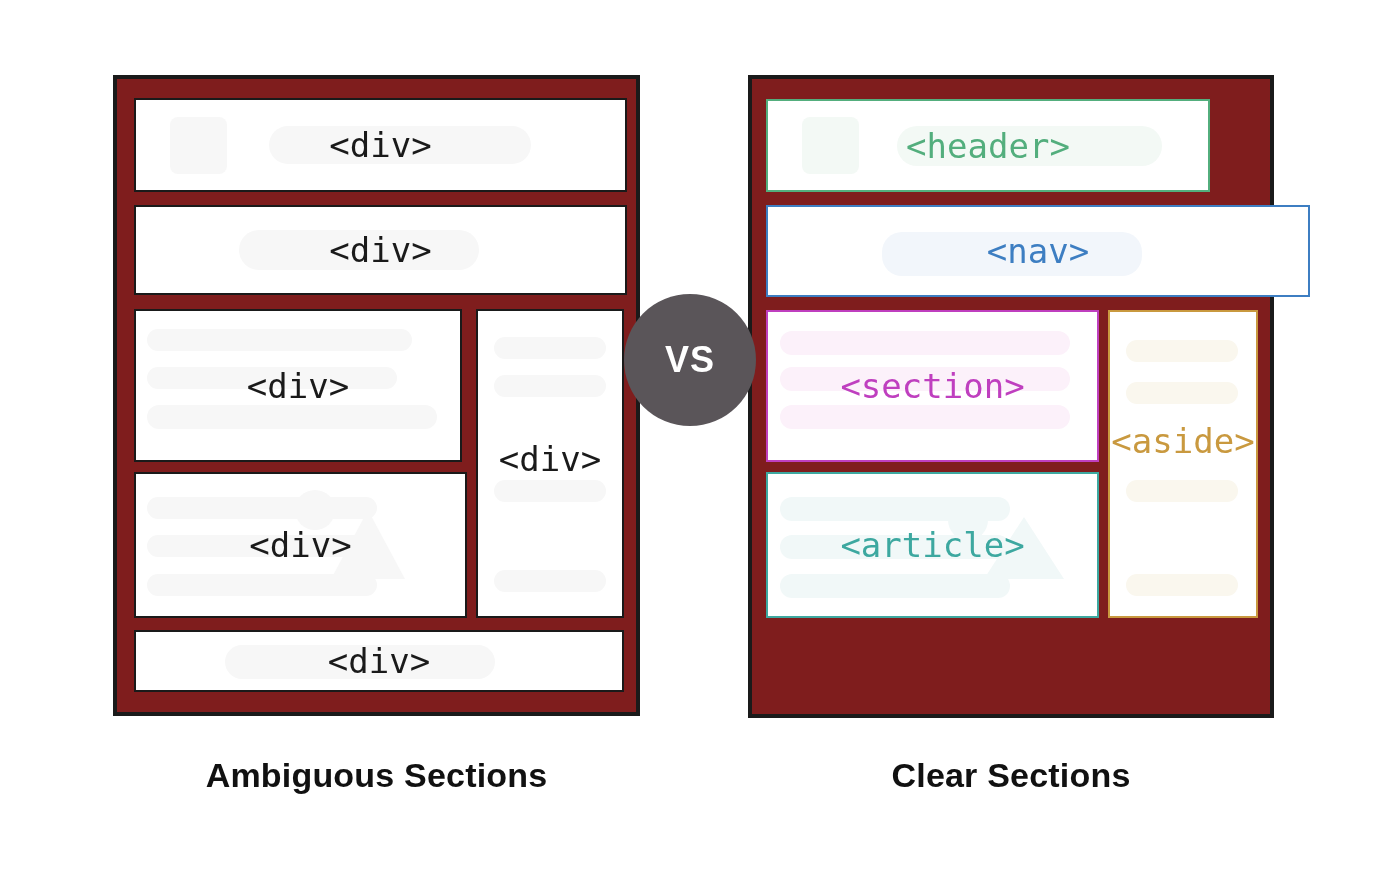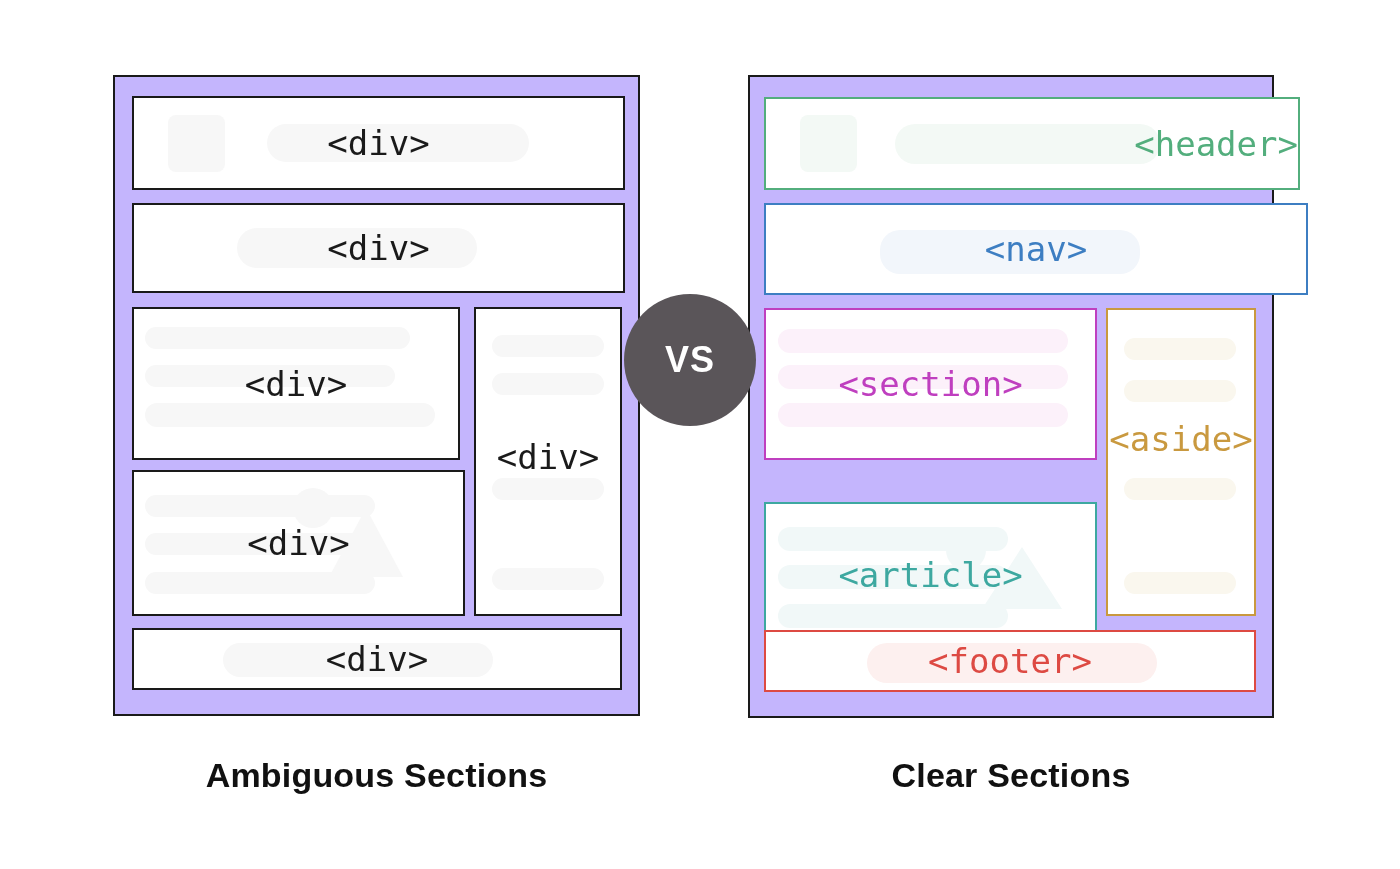--- a/index.html
+++ b/index.html
@@ -1,18 +1,18 @@
 <!DOCTYPE html>
 <html><head>
 <meta charset="utf-8">
 <style>
   html,body{margin:0;padding:0;background:#ffffff;}
   .stage{position:relative;width:1400px;height:869px;background:#ffffff;overflow:hidden;
          font-family:"Liberation Sans",sans-serif;}
-  .panel{position:absolute;border:2px solid #a16207;background:#c4b5fd;box-sizing:border-box;}
+  .panel{position:absolute;border:4px solid #a16207;background:#7f1d1d;box-sizing:border-box;}
   .panel-left{left:113px;top:75px;width:527px;height:641px;}
   .panel-right{left:748px;top:75px;width:526px;height:643px;}
   .wbox{position:absolute;border:2px solid #1a1a1a;background:#ffffff;box-sizing:border-box;
         display:flex;align-items:center;justify-content:center;}
   .tag{position:relative;z-index:2;font-family:"DejaVu Sans Mono",monospace;font-size:34px;
        line-height:1;color:#1a1a1a;white-space:nowrap;}
   .tag-abs{position:absolute;left:0;right:0;text-align:center;z-index:2;
            font-family:"DejaVu Sans Mono",monospace;font-size:34px;line-height:1;white-space:nowrap;}
   .ph{position:absolute;border-radius:12px;z-index:1;}
   .pill{border-radius:20px;}
@@ -68,21 +68,21 @@
     </div>
 
     <div class="wbox" style="left: 17px; top: 551px; width: 490px; height: 62px; border-color: rgb(26, 26, 26);">
       <div class="ph pill" style="left: 89px; top: 13px; width: 270px; height: 34px; background-color: rgb(247, 247, 247);"></div>
       <span class="tag" style="color: rgb(26, 26, 26);">&lt;div&gt;</span>
     </div>
   </div>
 
   <div class="panel panel-right" style="border-color: rgb(26, 26, 26);">
 
-    <div class="wbox" style="left: 14px; top: 20px; width: 536px; height: 93px; border-color: rgb(83, 174, 125); justify-content: flex-end;">
+    <div class="wbox" style="left: 14px; top: 20px; width: 444px; height: 93px; border-color: rgb(83, 174, 125);">
       <div class="ph sq" style="left: 34px; top: 16px; width: 57px; height: 57px; background-color: rgb(243, 249, 245);"></div>
       <div class="ph pill" style="left: 129px; top: 25px; width: 265px; height: 40px; background-color: rgb(243, 249, 245);"></div>
       <span class="tag" style="color: rgb(83, 174, 125);">&lt;header&gt;</span>
     </div>
 
     <div class="wbox" style="left: 14px; top: 126px; width: 544px; height: 92px; border-color: rgb(61, 126, 194);">
       <div class="ph pill" style="left: 114px; top: 25px; width: 260px; height: 44px; background-color: rgb(242, 246, 251);"></div>
       <span class="tag" style="color: rgb(61, 126, 194);">&lt;nav&gt;</span>
     </div>
 
@@ -94,32 +94,28 @@
     </div>
 
     <div class="wbox" style="left: 356px; top: 231px; width: 150px; height: 308px; border-color: rgb(201, 153, 63);">
       <div class="ph" style="left: 16px; top: 28px; width: 112px; height: 22px; background-color: rgb(250, 247, 238);"></div>
       <div class="ph" style="left: 16px; top: 70px; width: 112px; height: 22px; background-color: rgb(250, 247, 238);"></div>
       <div class="ph" style="left: 16px; top: 168px; width: 112px; height: 22px; background-color: rgb(250, 247, 238);"></div>
       <div class="ph" style="left: 16px; top: 262px; width: 112px; height: 22px; background-color: rgb(250, 247, 238);"></div>
       <span class="tag-abs" style="top: 112px; color: rgb(201, 153, 63);">&lt;aside&gt;</span>
     </div>
 
-    <div class="wbox" style="left: 14px; top: 393px; width: 333px; height: 146px; border-color: rgb(61, 168, 160); margin-top: 32px;">
+    <div class="wbox" style="left: 14px; top: 393px; width: 333px; height: 146px; border-color: rgb(61, 168, 160);">
       <div class="ph" style="left: 12px; top: 23px; width: 230px; height: 24px; background-color: rgb(241, 248, 248);"></div>
       <div class="ph" style="left: 12px; top: 61px; width: 230px; height: 24px; background-color: rgb(241, 248, 248);"></div>
       <div class="ph" style="left: 12px; top: 100px; width: 230px; height: 24px; background-color: rgb(241, 248, 248);"></div>
       <div class="ph circ" style="left: 180px; top: 26px; width: 40px; height: 40px; background-color: rgb(241, 248, 248);"></div>
       <div class="tri" style="left:216px;top:43px;border-left:40px solid transparent;border-right:40px solid transparent;border-bottom:62px solid #f1f8f8;"></div>
       <span class="tag" style="color: rgb(61, 168, 160);">&lt;article&gt;</span>
     </div>
 
-    <div class="wbox" style="left: 14px; top: 553px; width: 492px; height: 62px; border-color: rgb(221, 74, 67);">
-      <div class="ph pill" style="left: 101px; top: 11px; width: 290px; height: 40px; background-color: rgb(253, 240, 239);"></div>
-      <span class="tag" style="color: rgb(221, 74, 67);">&lt;footer&gt;</span>
-    </div>
   </div>
 
   <div class="vs" style="background-color: rgb(90, 85, 89); color: rgb(255, 255, 255);">VS</div>
 
   <div class="caption" style="left: 748px; top: 756px; width: 526px; color: rgb(17, 17, 17);">Clear Sections</div>
   <div class="caption" style="left: 113px; top: 756px; width: 527px; color: rgb(17, 17, 17);">Ambiguous Sections</div>
 </div>
 
 </body></html>

